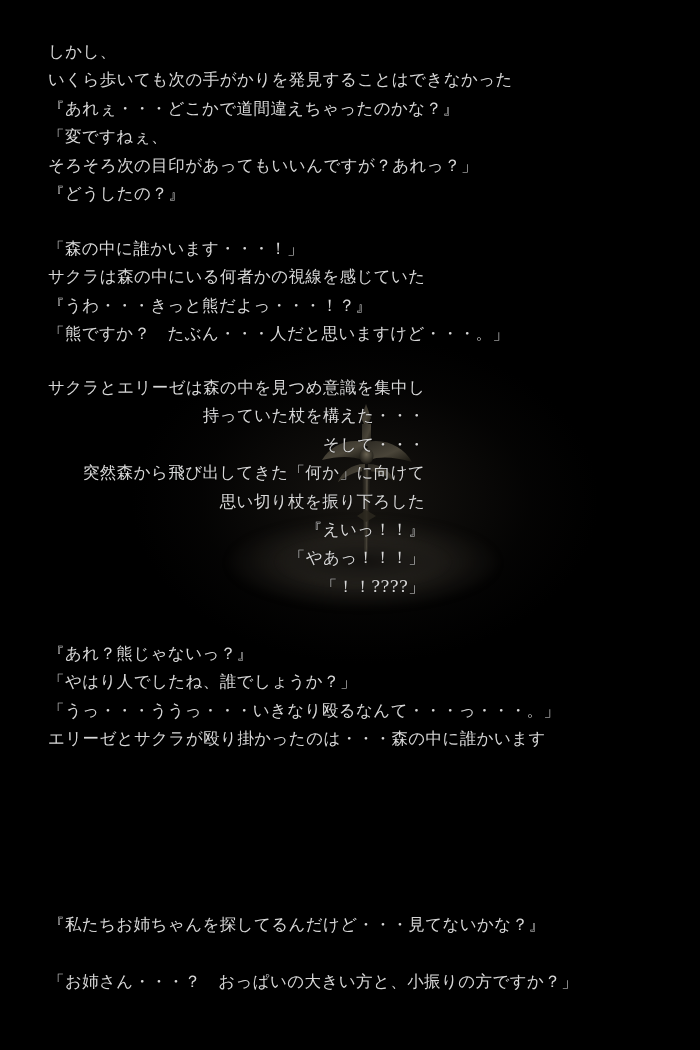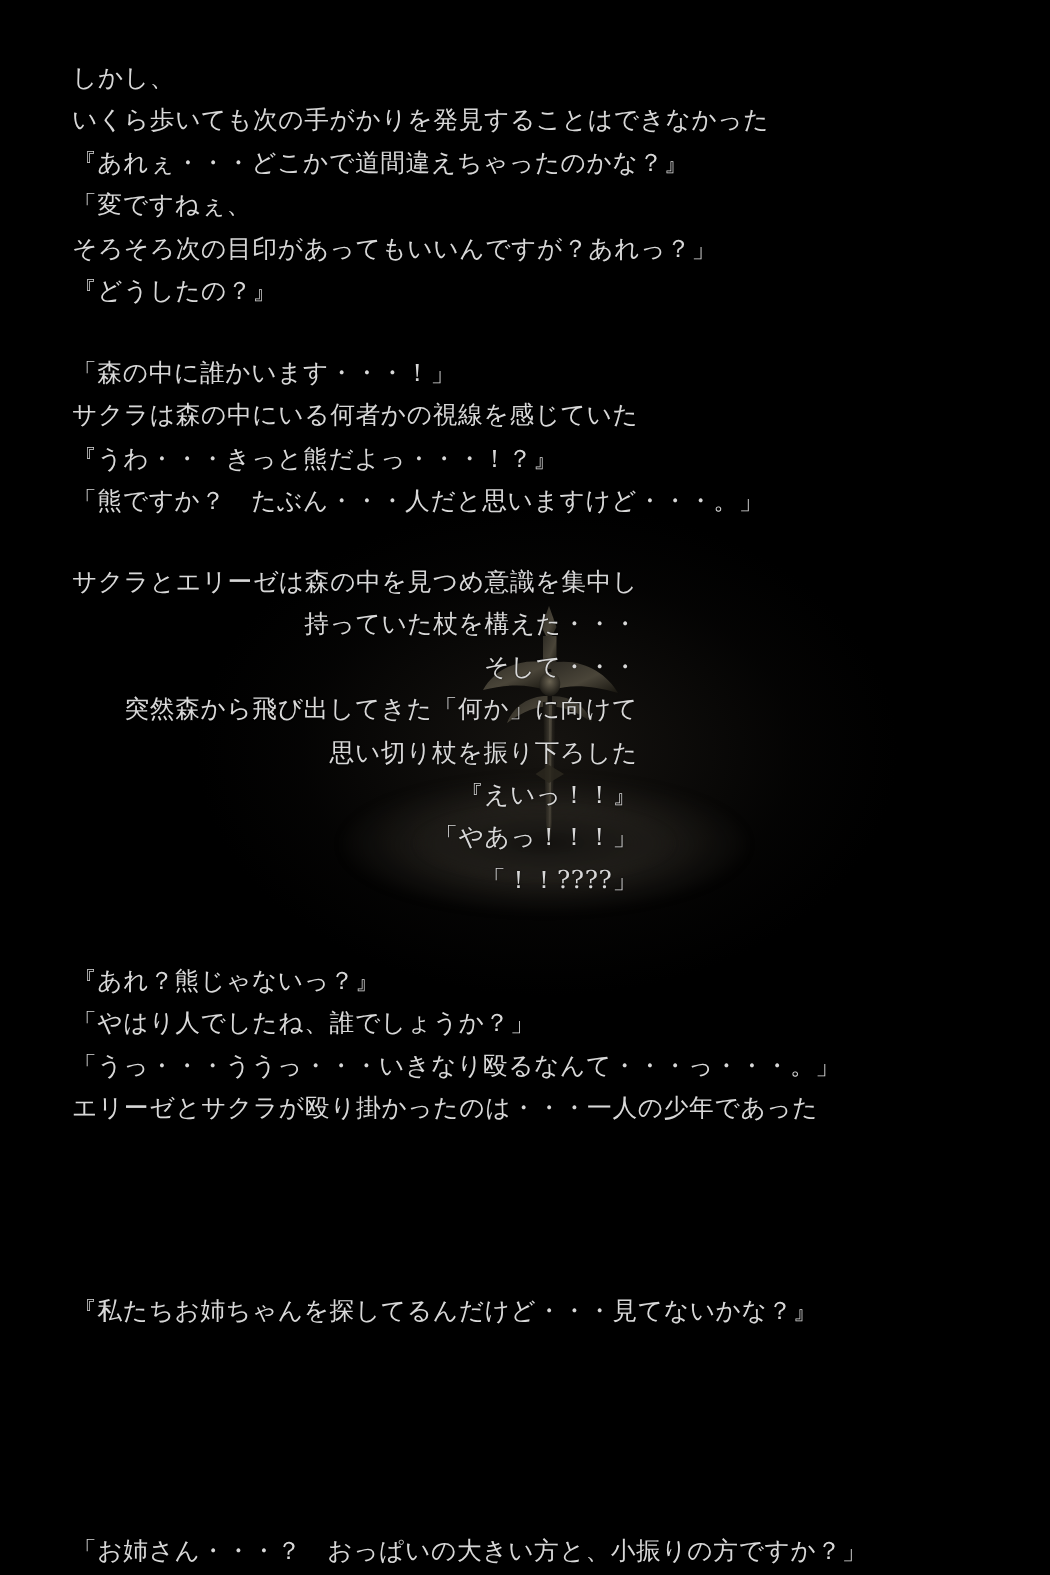--- a/index.html
+++ b/index.html
@@ -45,22 +45,22 @@
     white-space: pre-line;
     text-shadow: 0 0 1px rgba(0,0,0,0.9);
   }
 
   
   #b0 { top: 38px; }
   #b1 { top: 235px; }
   #b2 { top: 374px; text-align: right; }
   #b3 { top: 640px; }
   #b4 { top: 779px; }
-  #b5 { top: 860px; }
-  #b6 { top: 1020px; }
+  #b5 { top: 911px; }
+  #b6 { top: 968px; }
 
   
   .illus {
     position: absolute;
     left: 218px;
     top: 398px;
     width: 290px;
     height: 215px;
     z-index: 2;
     pointer-events: none;
@@ -153,18 +153,18 @@
 持っていた杖を構えた・・・
 そして・・・
 突然森から飛び出してきた「何か」に向けて
 思い切り杖を振り下ろした
 『えいっ！！』
 「やあっ！！！」
 「！！????」</div>
     <div class="block" id="b3">『あれ？熊じゃないっ？』
 「やはり人でしたね、誰でしょうか？」
 「うっ・・・ううっ・・・いきなり殴るなんて・・・っ・・・。」
-エリーゼとサクラが殴り掛かったのは・・・一人の少年であった</div>
+エリーゼとサクラが殴り掛かったのは・・・森の中に誰かいます</div>
     <div class="block" id="b5">『私たちお姉ちゃんを探してるんだけど・・・見てないかな？』</div>
     <div class="block" id="b6">「お姉さん・・・？　おっぱいの大きい方と、小振りの方ですか？」</div>
   </div>
 
 </div>
 
 </body></html>

